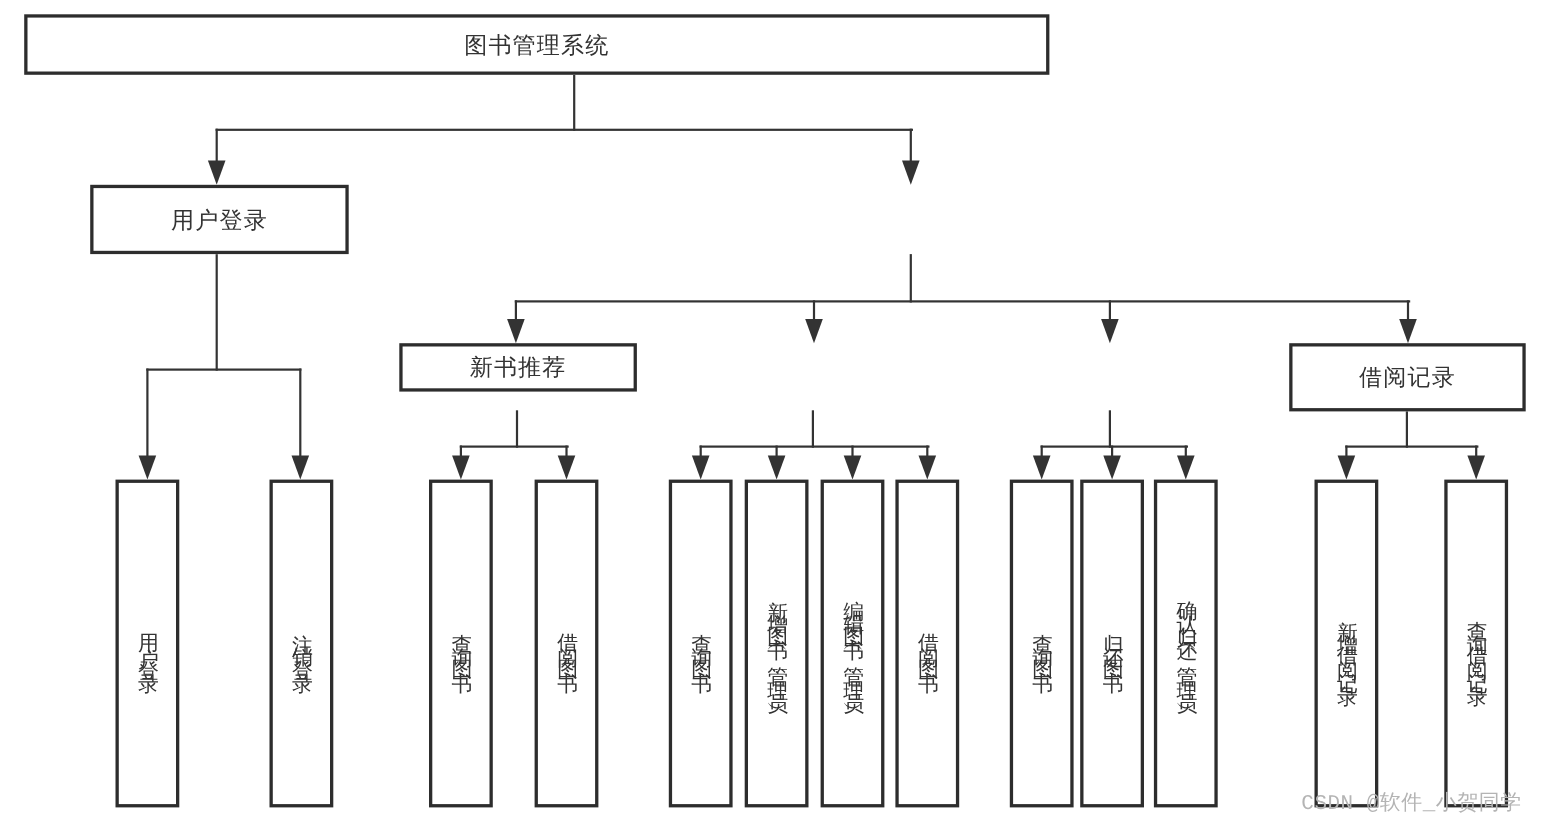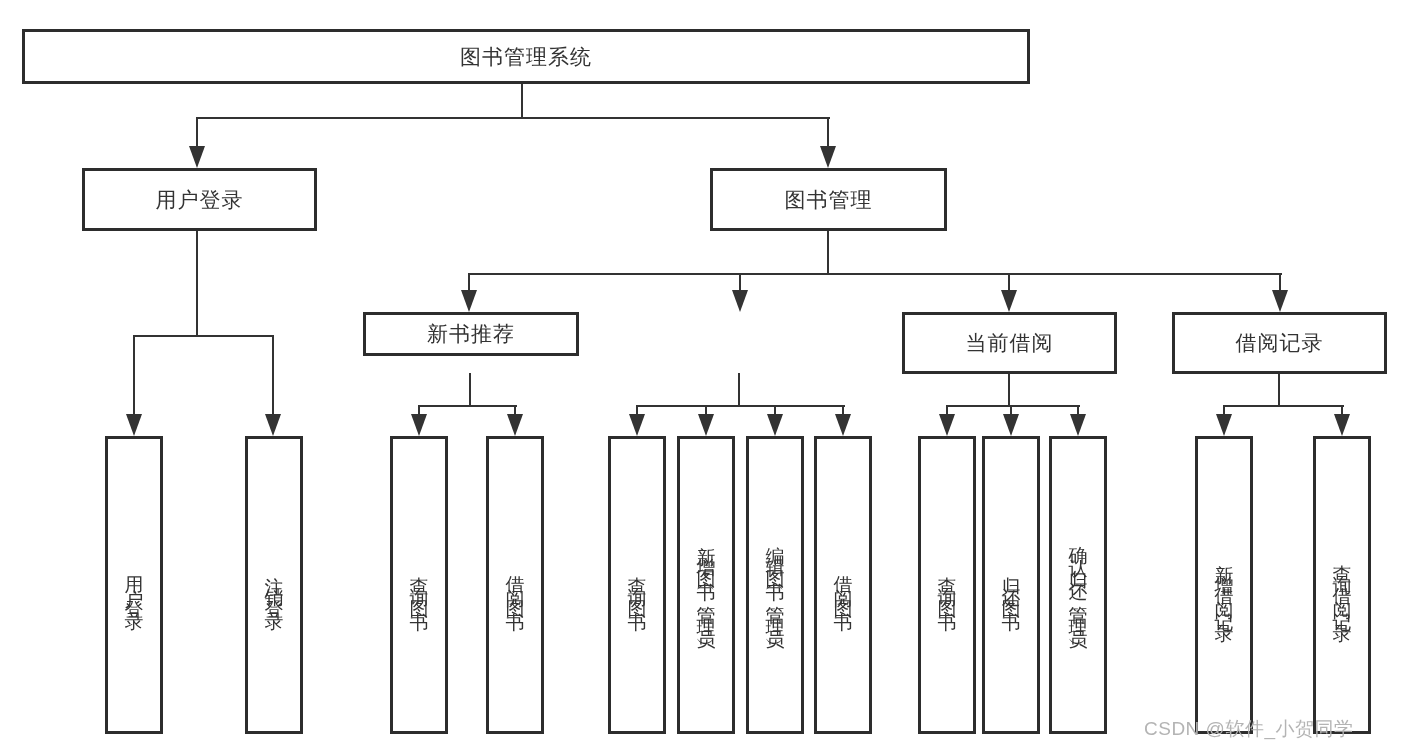--- a/index.html
+++ b/index.html
@@ -19,22 +19,22 @@
     font-size:19px;letter-spacing:12px;color:#333333;z-index:2;
   }
   .vl{position:absolute;width:2px;background:#333333;z-index:1;}
   .hl{position:absolute;height:2px;background:#333333;z-index:1;}
   .ah{
     position:absolute;width:0;height:0;z-index:1;
     border-left:8px solid transparent;border-right:8px solid transparent;
     border-top:22px solid #333333;
   }
   .watermark{
-    position:absolute;left:1144px;top:716px;z-index:5;
-    font-size:19px;color:#b4b4b4;letter-spacing:0.5px;white-space:nowrap;
+    position:absolute;left:1183px;top:716px;z-index:5;
+    font-size:19px;color:#b4b4b4;letter-spacing:0.5px;white-space:nowrap;font-family:Liberation Mono, monospace;
   }
 </style>
 </head>
 <body>
 
 <div class="canvas">
 
   <div class="vl" style="left:521px;top:68px;height:51px"></div>
   <div class="hl" style="left:196px;top:117px;width:634px"></div>
   <div class="vl" style="left:196px;top:117px;height:32px"></div>
@@ -87,36 +87,30 @@
   <div class="ah" style="left:1003px;top:414px"></div>
   <div class="ah" style="left:1070px;top:414px"></div>
 
   <div class="vl" style="left:1278px;top:373px;height:34px"></div>
   <div class="hl" style="left:1223px;top:405px;width:121px"></div>
   <div class="vl" style="left:1223px;top:405px;height:12px"></div>
   <div class="vl" style="left:1341px;top:405px;height:12px"></div>
   <div class="ah" style="left:1216px;top:414px"></div>
   <div class="ah" style="left:1334px;top:414px"></div>
 
-  <div class="hbox" style="left:22px;top:29px;width:1008px;height:55px">
+  <div class="hbox" style="left:22px;top:13px;width:932px;height:55px">
     <span>图书管理系统</span>
   </div>
 
   <div class="hbox" style="left:82px;top:168px;width:235px;height:63px">
     <span>用户登录</span>
   </div>
-  <div class="hbox" style="left:710px;top:168px;width:237px;height:63px">
-    <span>图书管理</span>
-  </div>
 
   <div class="hbox" style="left:363px;top:312px;width:216px;height:44px">
     <span>新书推荐</span>
-  </div>
-  <div class="hbox" style="left:902px;top:312px;width:215px;height:62px">
-    <span>当前借阅</span>
   </div>
   <div class="hbox" style="left:1172px;top:312px;width:215px;height:62px">
     <span>借阅记录</span>
   </div>
 
   <div class="vbox" style="left:105px;top:436px;width:58px;height:298px">
     <span>用户登录</span>
   </div>
   <div class="vbox" style="left:245px;top:436px;width:58px;height:298px">
     <span>注销登录</span>

